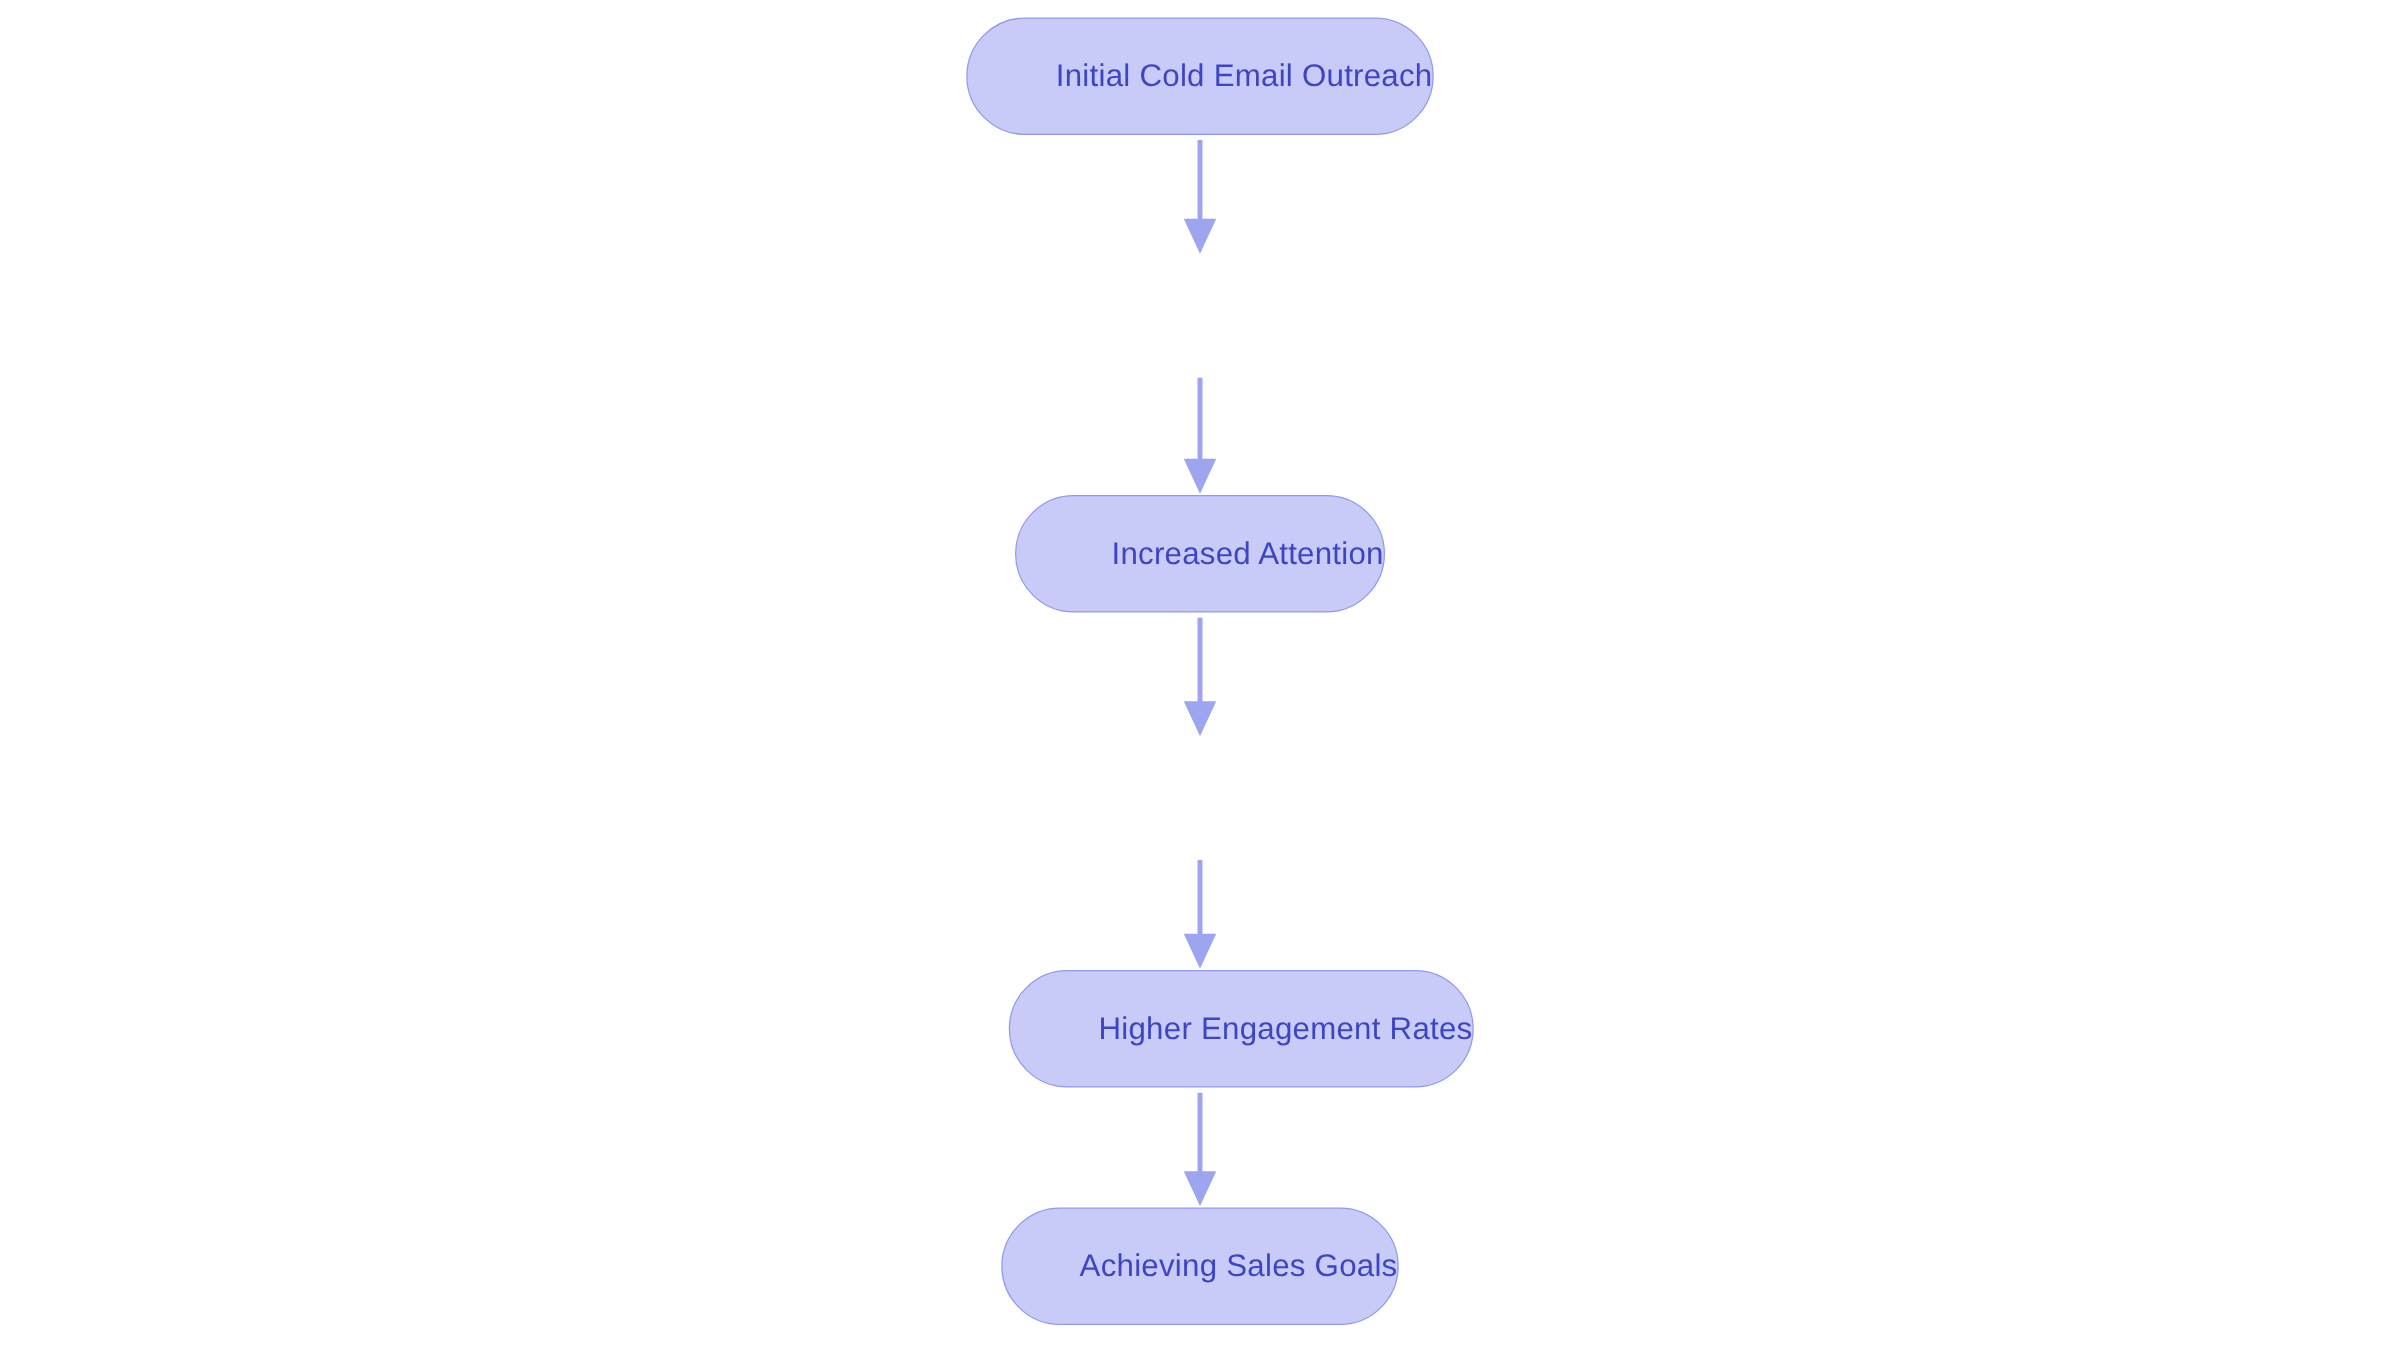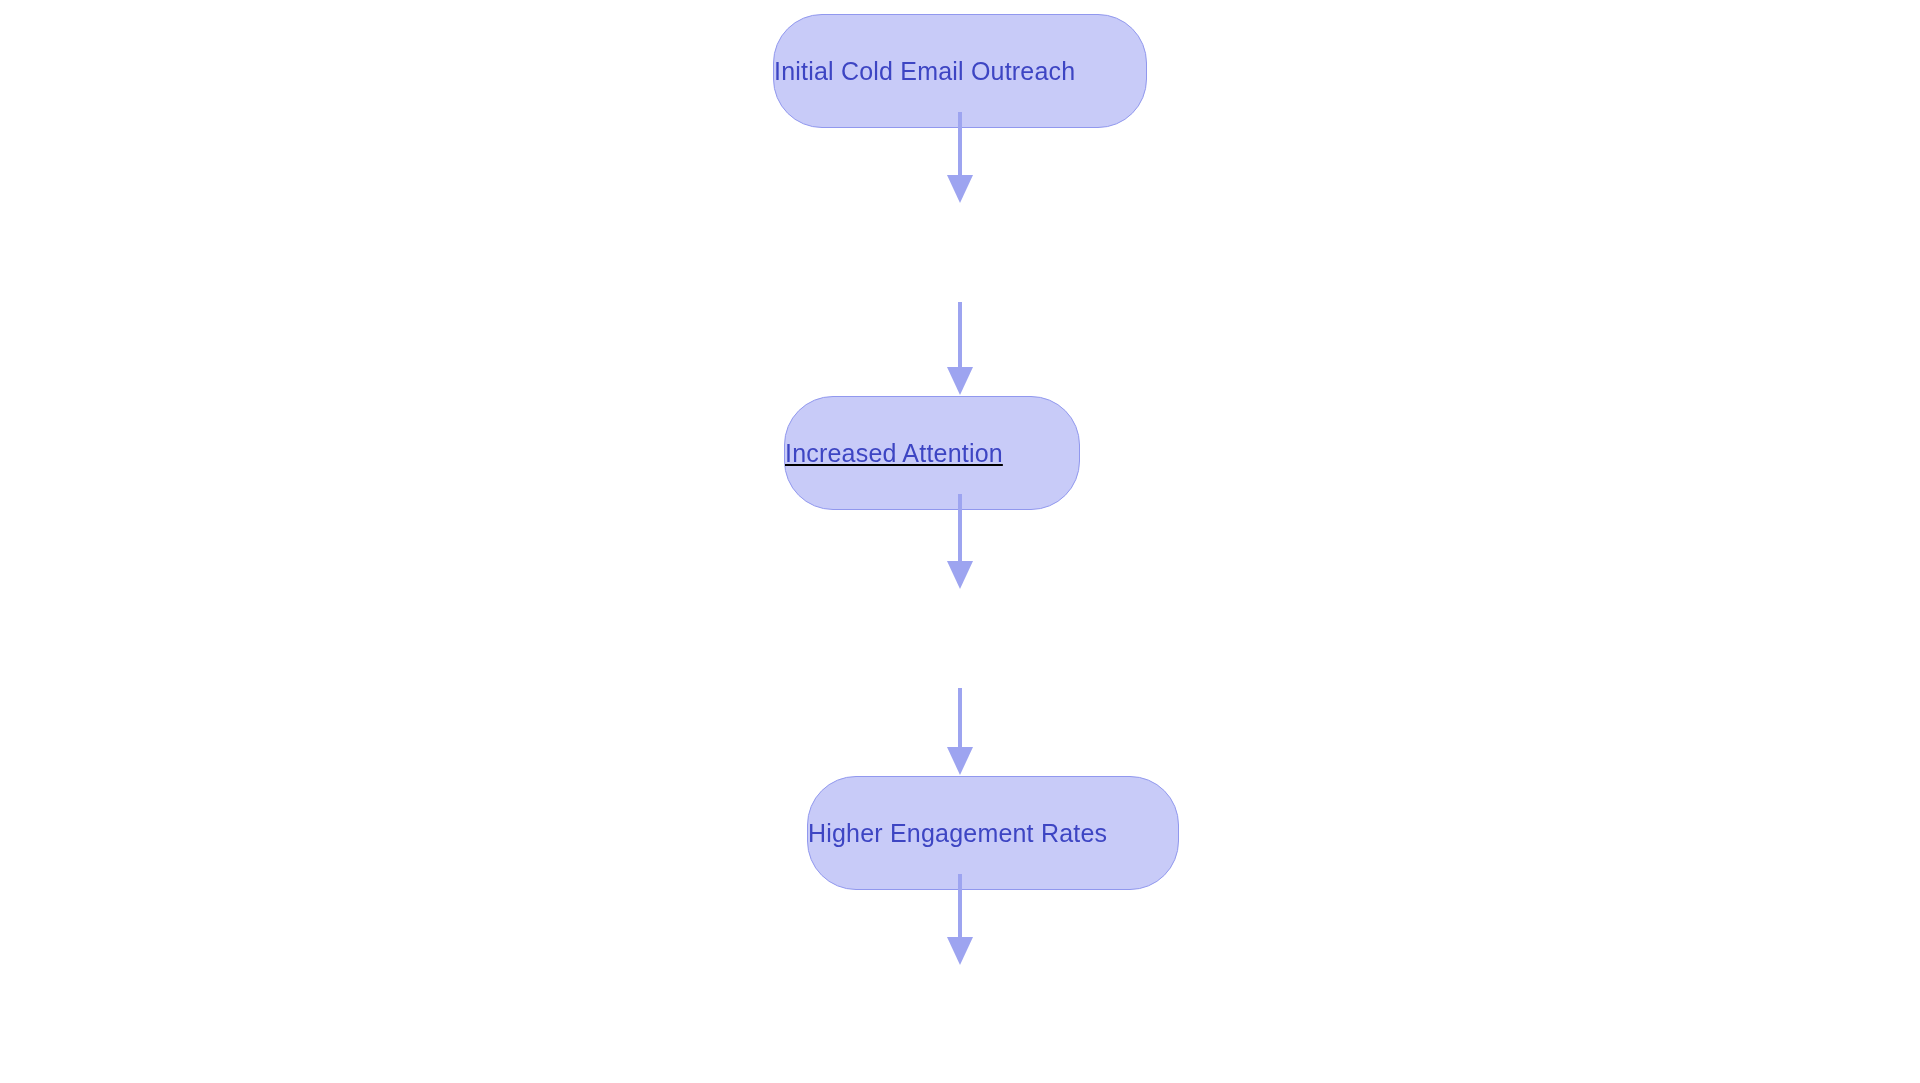--- a/index.html
+++ b/index.html
@@ -18,38 +18,38 @@
     overflow: hidden;
   }
   .canvas {
     position: relative;
     width: 1920px;
     height: 1083px;
     background: var(--background);
   }
   .node {
     position: absolute;
-    height: 114px;
+    height: 94px;
     border-radius: 49px;
     background: var(--node-fill);
     border: 1.5px solid var(--node-border);
     display: flex;
     align-items: center;
-    justify-content: flex-start;
+    justify-content: flex-end;
   }
   .node-label {
     color: var(--node-text);
     font-size: 25px;
     font-weight: 400;
     letter-spacing: 0.2px;
     white-space: nowrap;
   }
   .n1 { left: 773px; top: 14px;  width: 374px; }
   .n2 { left: 786px; top: 204px; width: 348px; }
-  .n3 { left: 784px; top: 396px; width: 296px; text-decoration: underline; }
+  .n3 { left: 812px; top: 396px; width: 296px; }
   .n4 { left: 826px; top: 590px; width: 268px; }
   .n5 { left: 807px; top: 776px; width: 372px; }
   .n6 { left: 801px; top: 966px; width: 318px; }
   .arrow {
     position: absolute;
     left: 944px;
     width: 32px;
     display: block;
   }
   .a1 { top: 112px; height: 92px; }
@@ -97,14 +97,17 @@
 
   <div class="node n5">
     <span class="node-label">Higher Engagement Rates</span>
   </div>
 
   <svg class="arrow a5" viewBox="0 0 32 92" aria-hidden="true">
     <line class="arrow-line" x1="16" y1="0" x2="16" y2="65"></line>
     <polygon class="arrow-head" points="3,63 29,63 16,91"></polygon>
   </svg>
 
+  <div class="node n6">
+    <span class="node-label">Achieving Sales Goals</span>
+  </div>
 
 </div>
 
 </body></html>

